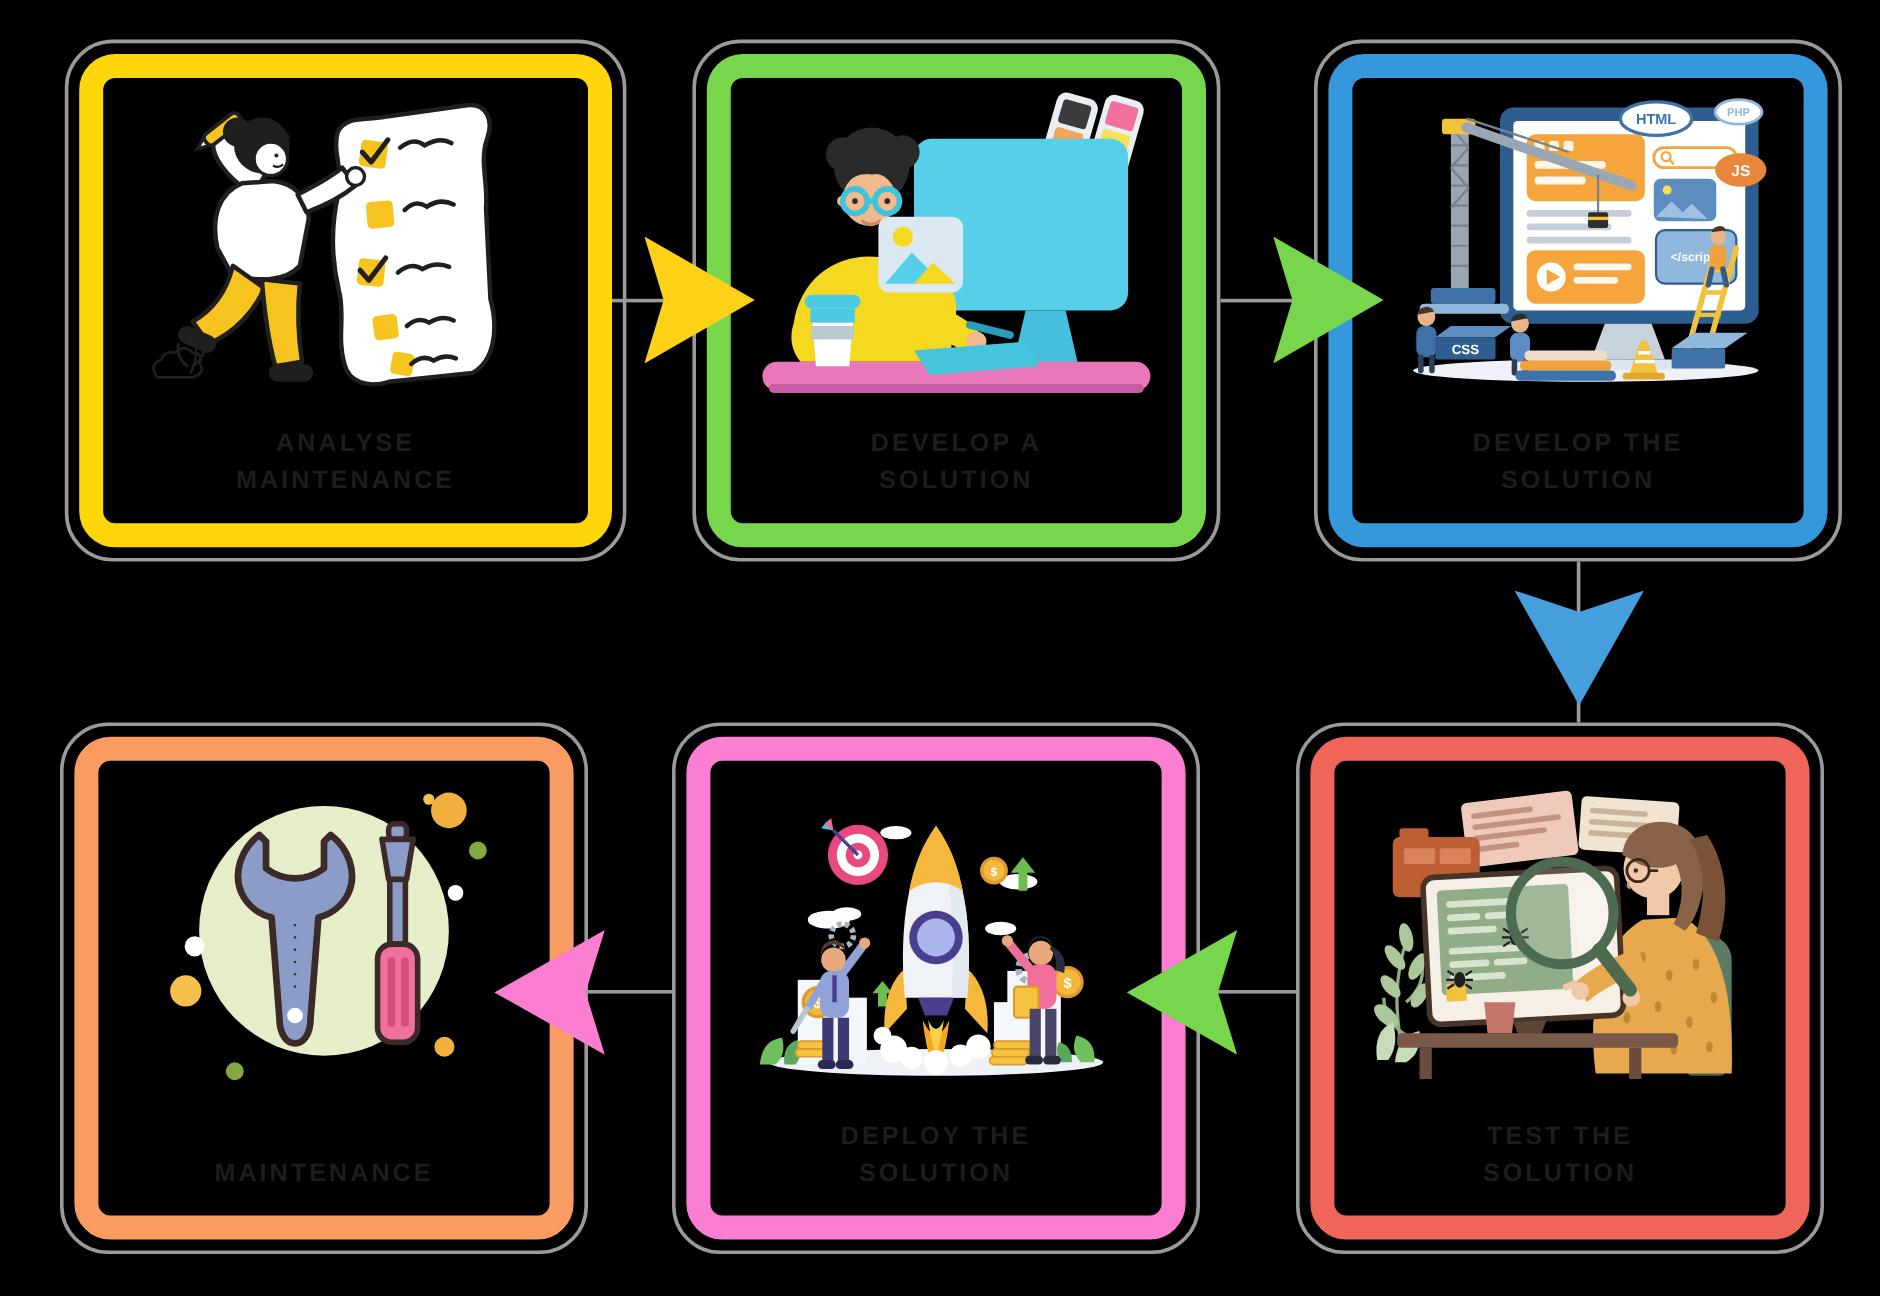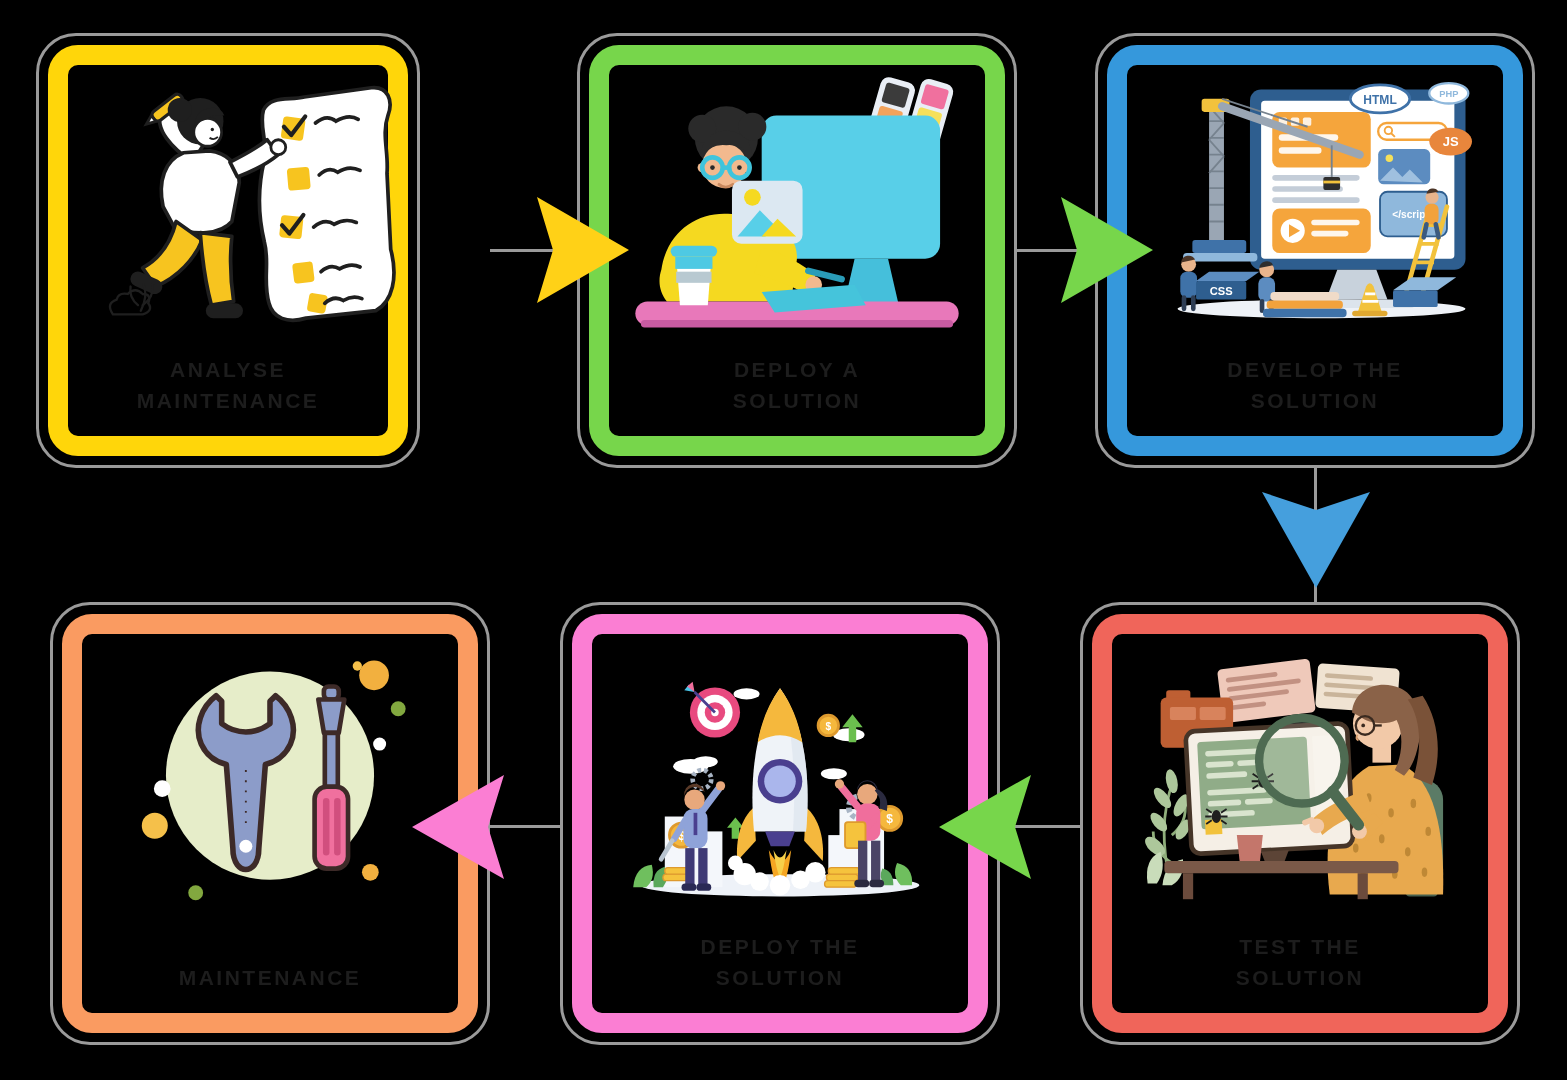--- a/index.html
+++ b/index.html
@@ -5,21 +5,21 @@
   html,body{margin:0;padding:0;background:#000;}
   .canvas{position:relative;width:1567px;height:1080px;overflow:hidden;
           font-family:"Liberation Sans",sans-serif;}
   .step{position:absolute;}
   .halo{position:absolute;inset:0;border:3px solid #9A9A9A;border-radius:40px;}
   .frame{position:absolute;inset:12px;border:20px solid #888;border-radius:30px;}
   .art{position:absolute;left:0;top:6px;width:376px;height:262px;}
   .label{position:absolute;left:0;right:0;bottom:20px;text-align:center;
          font-weight:700;font-size:21px;letter-spacing:2.5px;line-height:31px;color:#1d1d1d;}
   .label span{display:block;}
-  .s1{left:36px;top:33px;width:384px;height:435px}
+  .s1{left:54px;top:33px;width:468px;height:435px}
   .s2{left:577px;top:33px;width:440px;height:435px}
   .s3{left:1095px;top:33px;width:440px;height:435px}
   .s4{left:1080px;top:602px;width:440px;height:443px}
   .s5{left:560px;top:602px;width:440px;height:443px}
   .s6{left:50px;top:602px;width:440px;height:443px}
   .connector{position:absolute;background:#9A9A9A;}
   .arrow{position:absolute;}
 </style>
 </head>
 <body>
@@ -145,21 +145,21 @@
           <rect x="58" y="216" width="38" height="12" fill="#B8C9D1"></rect>
           <rect x="57" y="200" width="40" height="13" fill="#4EC9E3"></rect>
           <rect x="52" y="188" width="50" height="12" rx="6" fill="#4EC9E3"></rect>
         </g>
         <g>
           <path d="M150,238 L250,230 L262,252 L164,260 Z" fill="#45C4DB"></path>
           <rect x="196" y="216" width="44" height="7" rx="3.5" fill="#2A9CB8" transform="rotate(14 218 220)"></rect>
         </g>
       </svg>
       <div class="label" style="color: rgb(29, 29, 29);">
-        <span>DEPLOY A</span>
+        <span>DEVELOP A</span>
         <span>SOLUTION</span>
       </div>
     </div>
   </div>
 
   <div class="step s3">
     <div class="halo" style="border-color: rgb(154, 154, 154);"></div>
     <div class="frame" style="border-color: rgb(53, 152, 220);">
       <svg class="art" viewBox="0 0 376 282">
         <ellipse cx="195" cy="256" rx="155" ry="10" fill="#EEF2F7"></ellipse>

